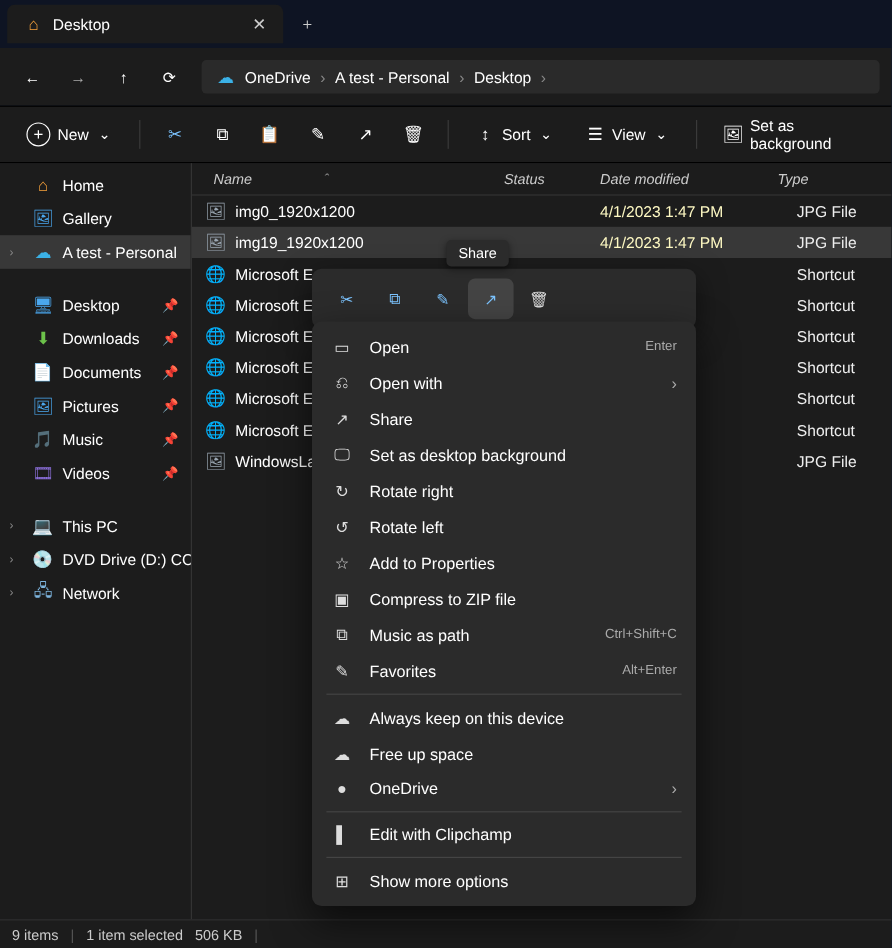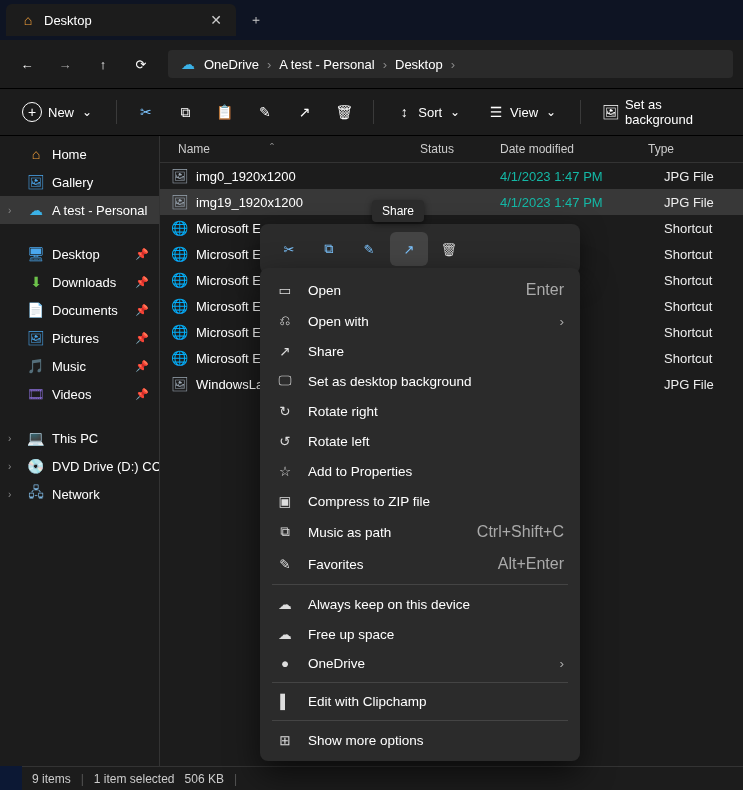--- a/index.html
+++ b/index.html
@@ -33,31 +33,31 @@
   
   .sidebar { width: 160px; background: #1c1c1c; border-right: 1px solid #333; padding-top: 4px; overflow: hidden; }
   .side-item { display: flex; align-items: center; gap: 8px; padding: 6px 10px 6px 28px; cursor: pointer; position: relative; font-size: 13px; white-space: nowrap; }
   .side-item.active { background: #383838; }
   .side-item .chev { position: absolute; left: 8px; color: #888; font-size: 10px; }
   .side-item .pin { margin-left: auto; color: #888; font-size: 11px; }
   .side-spacer { height: 16px; }
 
   
   .filelist { flex: 1; background: #1c1c1c; }
-  .columns { display: flex; border-bottom: 1px solid #333; padding: 6px 0; font-size: 12px; color: #ccc; }
+  .columns { display: flex; border-bottom: 1px solid #333; padding: 6px 0; font-size: 12px; color: #ccc; font-style: italic; }
   .col-name { width: 260px; padding-left: 18px; }
   .col-status { width: 80px; }
   .col-date { width: 140px; }
   .col-type { flex: 1; padding-left: 8px; }
   .col-name .sort { margin-left: 60px; color: #888; }
   .row { display: flex; align-items: center; padding: 5px 0; font-size: 13px; }
   .row.selected { background: #383838; }
   .cell-name { width: 260px; padding-left: 12px; display: flex; align-items: center; gap: 8px; white-space: nowrap; overflow: hidden; }
   .cell-status { width: 80px; }
-  .cell-date { width: 140px; white-space: nowrap; color: #14b8a6; }
+  .cell-date { width: 140px; white-space: nowrap; color: #fef9c3; }
   .cell-type { flex: 1; padding-left: 8px; color: #eee; margin-left: 16px; }
 
   
   .icon { display: inline-flex; width: 16px; height: 16px; align-items: center; justify-content: center; font-size: 14px; }
   .icon.small { width: 14px; height: 14px; font-size: 12px; }
 
   .home-ico { color: #f7a23b; }
   .gallery-ico { color: #4aa7ee; }
   .cloud-ico { color: #3bb1e6; }
   .desk-ico { color: #4aa7ee; }
@@ -66,36 +66,36 @@
   .pic-ico { color: #4aa7ee; }
   .music-ico { color: #e96363; }
   .vid-ico { color: #8a6ed8; }
   .pc-ico { color: #7eb6e0; }
   .dvd-ico { color: #bdbdbd; }
   .net-ico { color: #7eb6e0; }
   .jpg-ico { color: #9aa6b2; }
   .lnk-ico { color: #4aa7ee; }
 
   
-  .statusbar { height: 24px; background: #1c1c1c; display: flex; align-items: center; padding: 0 10px; gap: 10px; font-size: 12px; color: #ccc; border-top: 1px solid #333; margin-left: 22px; }
+  .statusbar { height: 24px; background: #1c1c1c; display: flex; align-items: center; padding: 0 10px; gap: 10px; font-size: 12px; color: #ccc; border-top: 1px solid #333; }
   .statusbar .ssep { color: #555; }
 
   
   .mini-toolbar { position: absolute; left: 260px; top: 224px; width: 320px; background: #2b2b2b; border-radius: 8px; padding: 8px 10px; display: flex; gap: 2px; box-shadow: 0 8px 24px rgba(0,0,0,.5); z-index: 20; }
   .mini-btn { width: 38px; height: 34px; display: flex; align-items: center; justify-content: center; border-radius: 6px; cursor: pointer; color: #7cc4ff; }
   .mini-btn:hover, .mini-btn.hover { background: #444; }
   .mini-btn.gray { color: #ddd; }
 
   .tooltip { position: absolute; left: 372px; top: 200px; background: #2b2b2b; color: #fff; padding: 4px 10px; font-size: 12px; border-radius: 4px; z-index: 30; box-shadow: 0 2px 6px rgba(0,0,0,.5); }
 
   .ctx { position: absolute; left: 260px; top: 268px; width: 320px; background: #2b2b2b; border-radius: 8px; padding: 6px 0; box-shadow: 0 12px 32px rgba(0,0,0,.6); z-index: 20; }
   .ctx-item { display: flex; align-items: center; gap: 14px; padding: 7px 16px; cursor: pointer; font-size: 13.5px; }
   .ctx-item .cicon { width: 18px; display: flex; justify-content: center; color: #ddd; }
   .ctx-item .label { flex: 1; }
-  .ctx-item .shortcut { color: #aaa; font-size: 16px; }
+  .ctx-item .shortcut { color: #aaa; font-size: 11px; }
   .ctx-item .arrow { color: #aaa; }
   .ctx-sep { height: 1px; background: #444; margin: 4px 12px; }
 </style>
 </head>
 <body>
 
 <div class="tabbar">
   <div class="tab">
     <span class="icon home-ico">⌂</span>
     <span class="title">Desktop</span>

